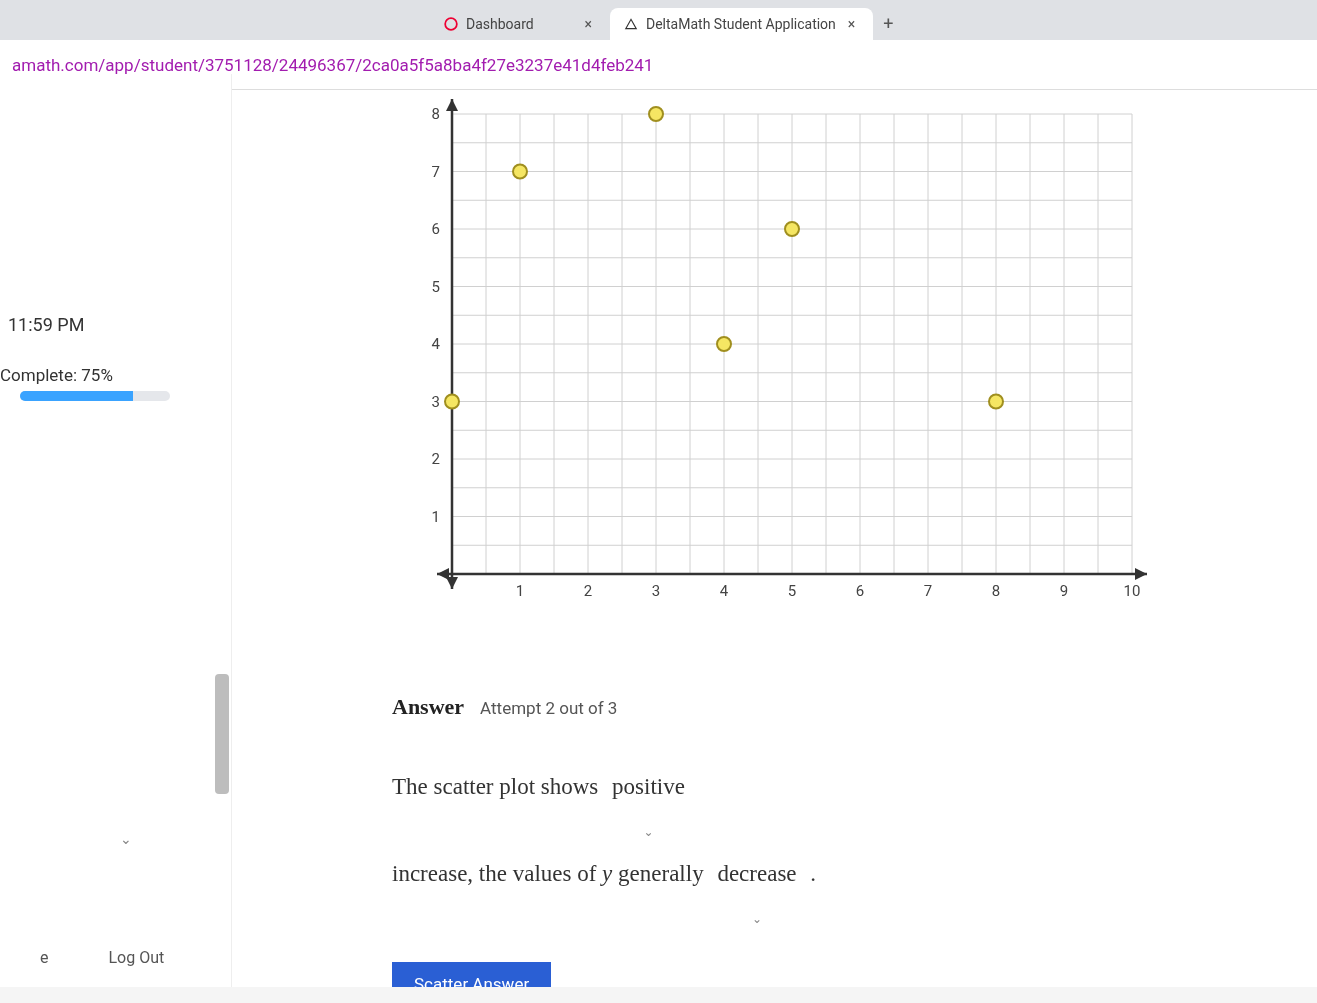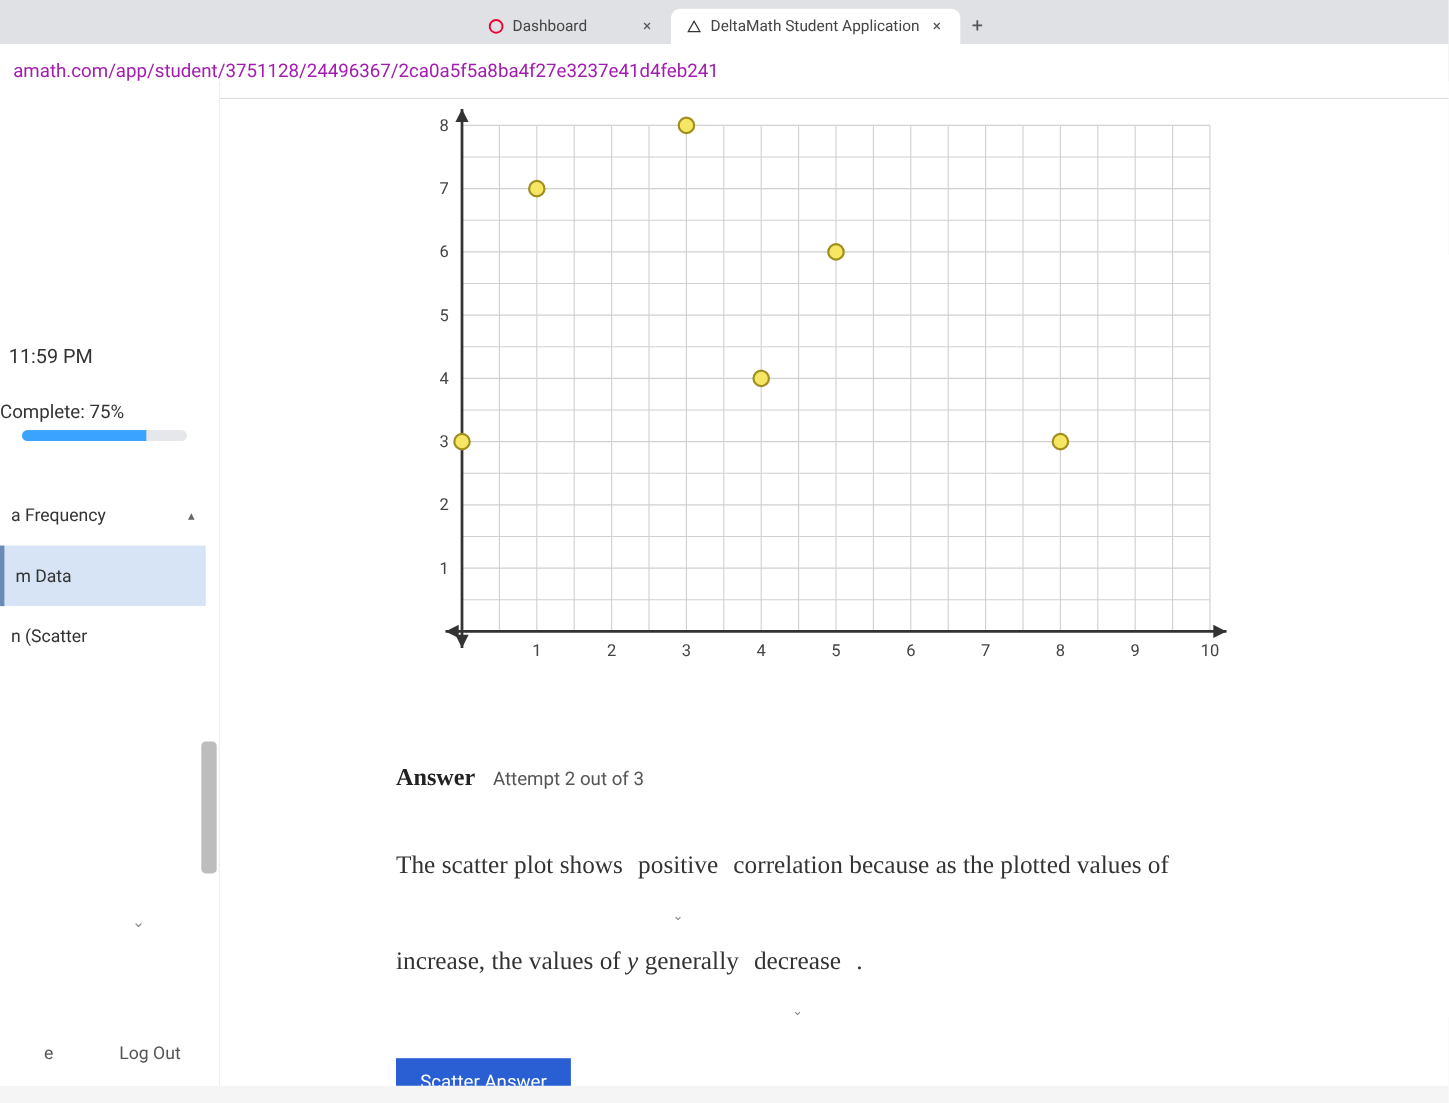--- a/index.html
+++ b/index.html
@@ -54,21 +54,21 @@
     color: #a21caf;
     white-space: nowrap;
     overflow: hidden;
   }
   .content-area {
     display: flex;
     background: #fff;
     height: calc(100% - 90px);
   }
   .sidebar {
-    width: 200px;
+    width: 232px;
     padding: 20px 12px 20px 0;
     background: #fff;
     border-right: 1px solid #eee;
     position: relative;
   }
   .sidebar-inner { padding-top: 220px; }
   .due-time { font-size: 18px; color: #333; padding-left: 8px; }
   .complete-row { margin-top: 30px; font-size: 17px; color: #333; }
   .progress-bar-outer {
     margin: 6px 0 0 20px;
@@ -208,31 +208,20 @@
 <div class="content-area">
 
   <div class="sidebar">
     <div class="sidebar-inner">
       <div class="due-time">11:59 PM</div>
       <div class="complete-row">Complete: 75%</div>
       <div class="progress-bar-outer">
         <div class="progress-bar-inner" style="width:75%"></div>
       </div>
 
-      <div class="nav-list">
-        <div class="nav-item caret-up">
-          <span>a Frequency</span>
-        </div>
-        <div class="nav-item active">
-          <span>m Data</span>
-        </div>
-        <div class="nav-item">
-          <span>n (Scatter</span>
-        </div>
-      </div>
     </div>
     <div class="scroll-thumb"></div>
     <div class="logout-row">
       <span>e</span>
       <span>Log Out</span>
     </div>
     <span class="chev" style="position:absolute;bottom:140px;left:120px;font-size:14px;color:#888">⌄</span>
   </div>
 
   <div class="main">
@@ -325,21 +314,20 @@
         <span class="answer-label">Answer</span>
         <span class="attempt-text">Attempt 2 out of 3</span>
       </div>
 
       <div class="sentence">
         <span>The scatter plot shows </span>
         <span class="dropdown-inline">
           <span>positive</span>
           <span class="chev">⌄</span>
         </span>
-        <span> correlation because as the plotted values of </span>
         <br>
         <span>increase, the values of </span>
         <span class="yvar">y</span>
         <span> generally </span>
         <span class="dropdown-inline">
           <span>decrease</span>
           <span class="chev">⌄</span>
         </span>
         <span> .</span>
       </div>

